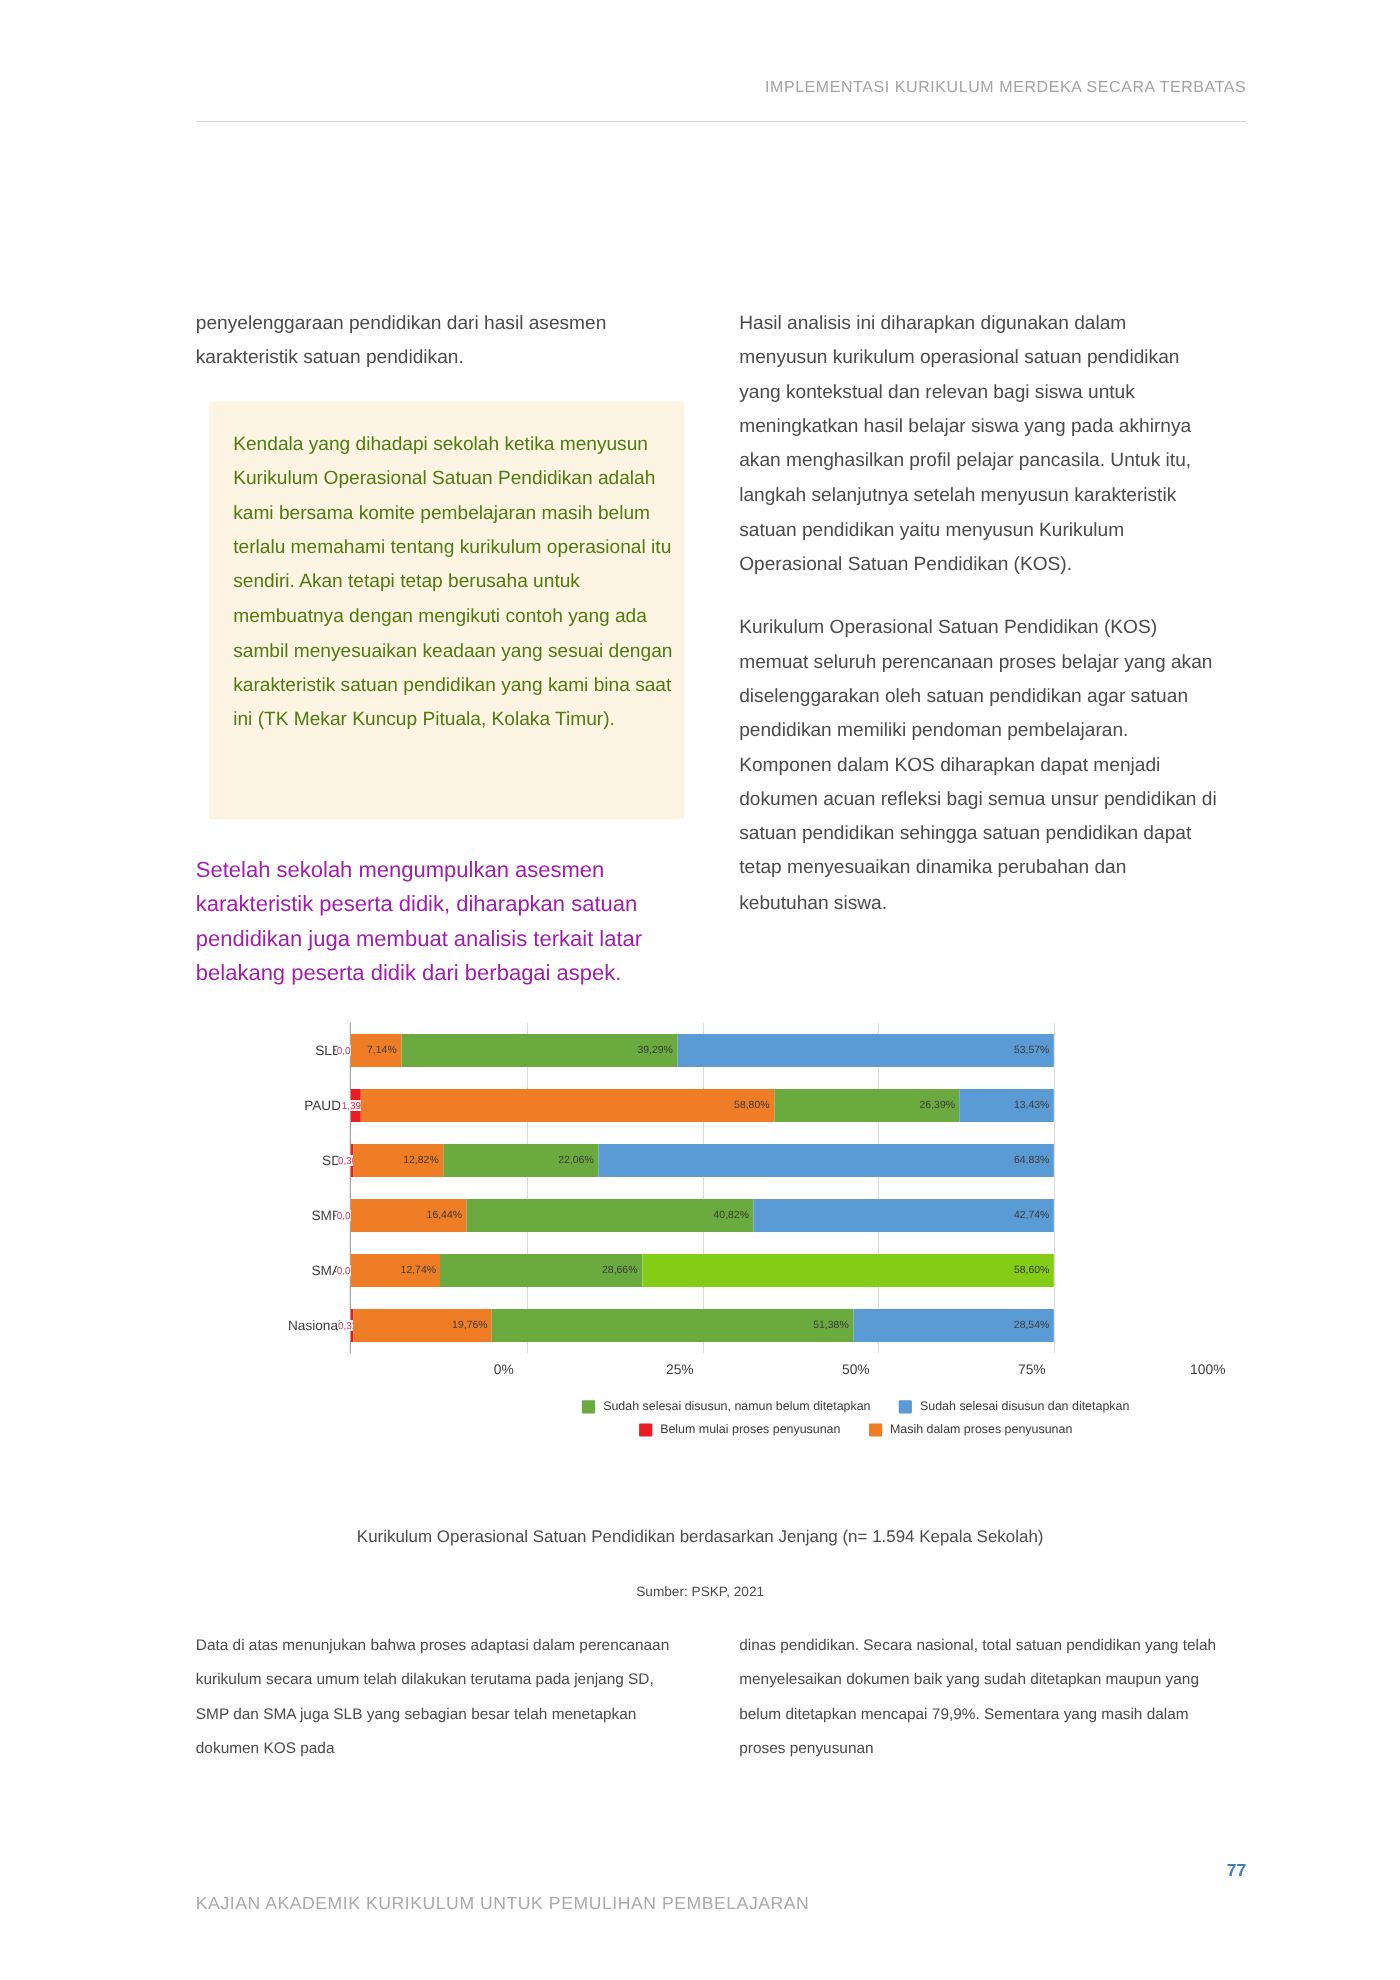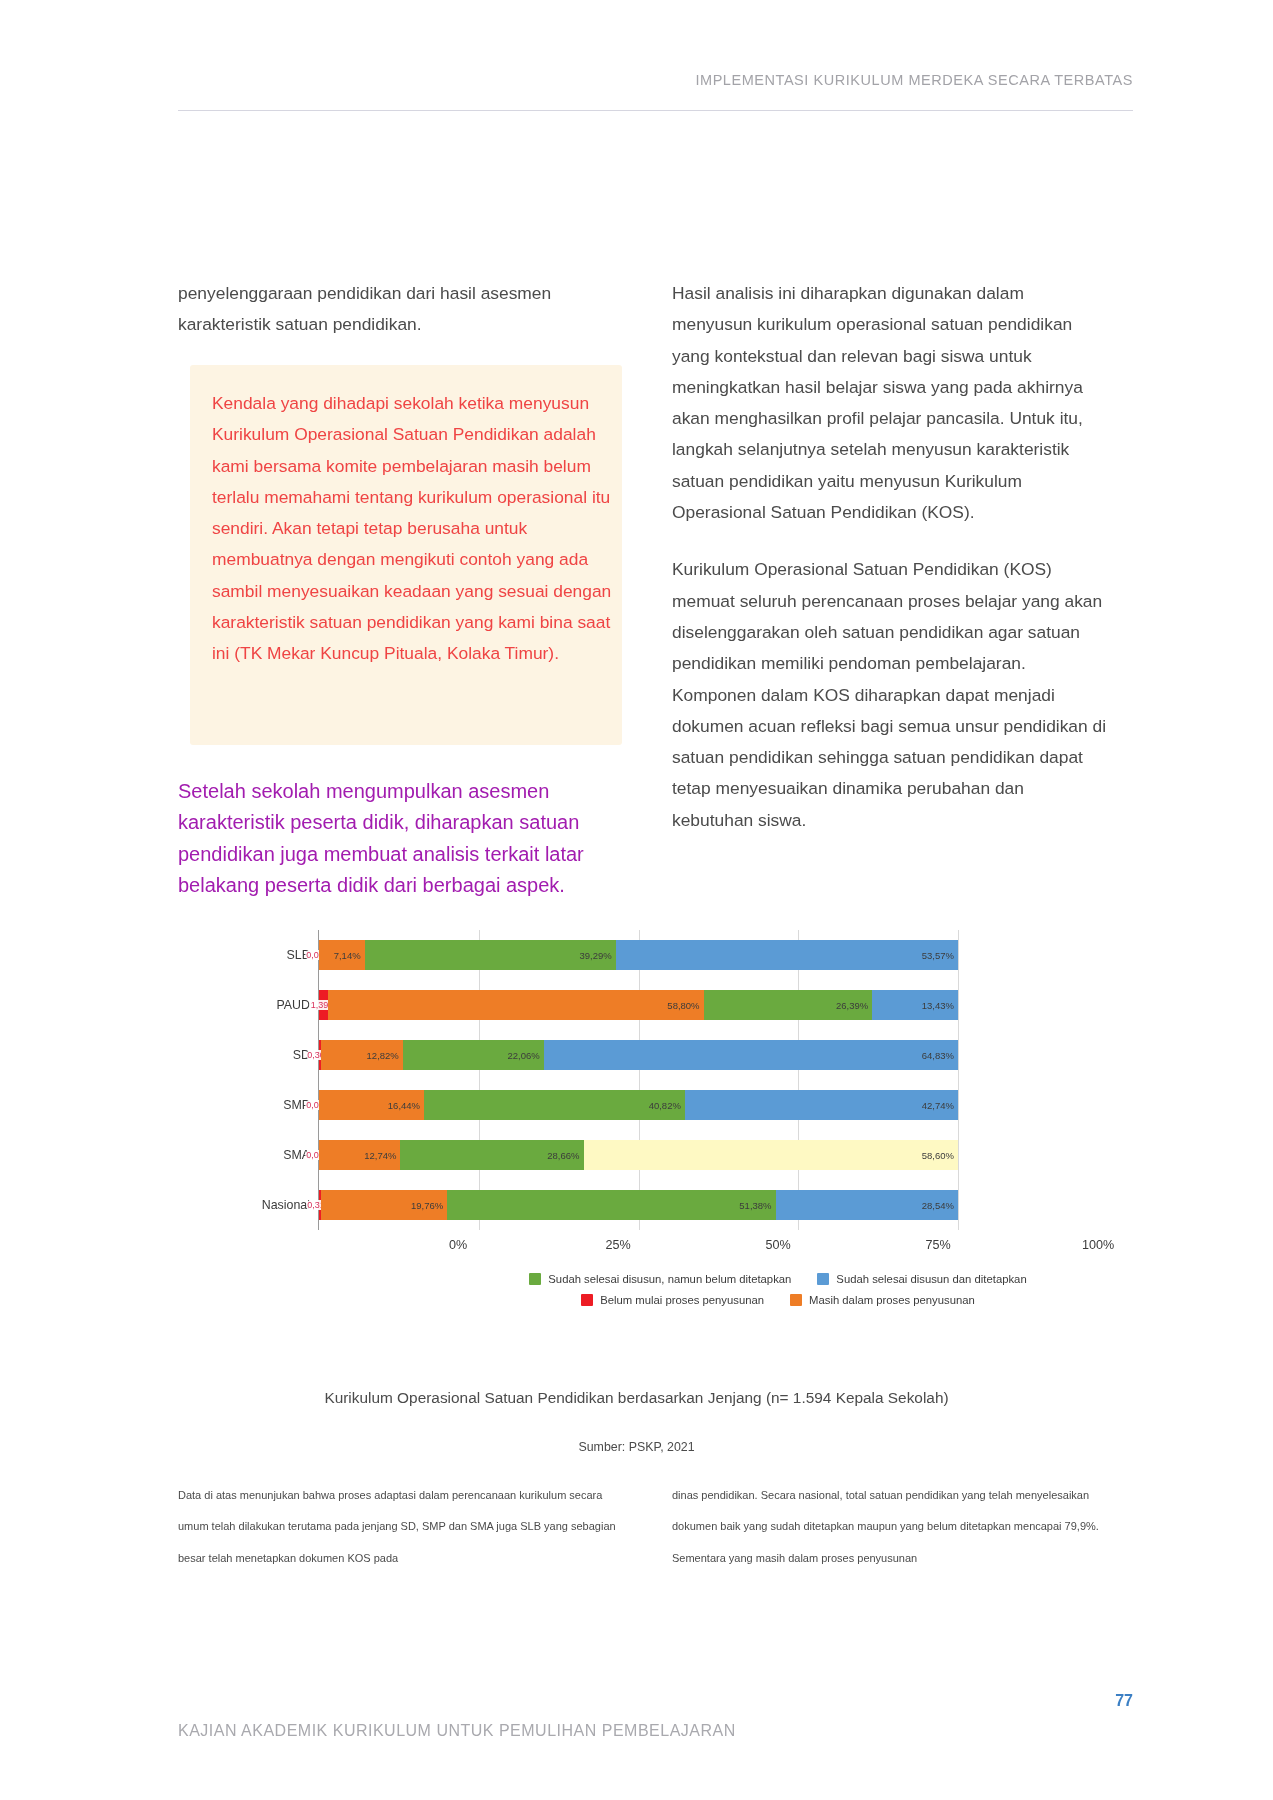--- a/index.html
+++ b/index.html
@@ -69,21 +69,21 @@
     background: #fdf4e3;
     border-radius: 3px;
   }
   .quotebox-text {
     position: absolute;
     left: 212px;
     top: 388px;
     width: 400px;
     font-size: 17.4px;
     line-height: 31.3px;
-    color: #ef4444;
+    color: #4d7c0f;
   }
 
   .para-below-box {
     position: absolute;
     left: 178px;
     top: 776px;
     width: 435px;
     font-size: 20px;
     line-height: 31.3px;
     color: #a21caf;
@@ -241,21 +241,21 @@
     width: 917px;
     text-align: center;
     font-size: 12.4px;
     color: #4b4b4b;
   }
 
   
   .bot-col {
     position: absolute;
     width: 438px;
-    font-size: 11px;
+    font-size: 14px;
     line-height: 31.3px;
     color: #4b4b4b;
     top: 1480px;
   }
   .bot-left  { left: 178px; }
   .bot-right { left: 672px; }
 
   
   .footer-text {
     position: absolute;
@@ -377,21 +377,21 @@
             <div class="barrow">
               <div class="seg" style="background: rgb(237, 28, 36); width: 0%;">
                 <span class="seg-label tiny">0,00%</span>
               </div>
               <div class="seg" style="background: rgb(238, 125, 38); width: 12.74%;">
                 <span class="seg-label">12,74%</span>
               </div>
               <div class="seg" style="background: rgb(106, 170, 63); width: 28.66%;">
                 <span class="seg-label">28,66%</span>
               </div>
-              <div class="seg" style="background: #fef9c3; width: 58.6%;">
+              <div class="seg" style="background: #84cc16; width: 58.6%;">
                 <span class="seg-label">58,60%</span>
               </div>
             </div>
           </div>
           <div class="rowwrap" style="top: 260px;">
             <div class="cat-label">Nasional</div>
             <div class="barrow">
               <div class="seg" style="background: rgb(237, 28, 36); width: 0.31%;">
                 <span class="seg-label tiny">0,31%</span>
               </div>

